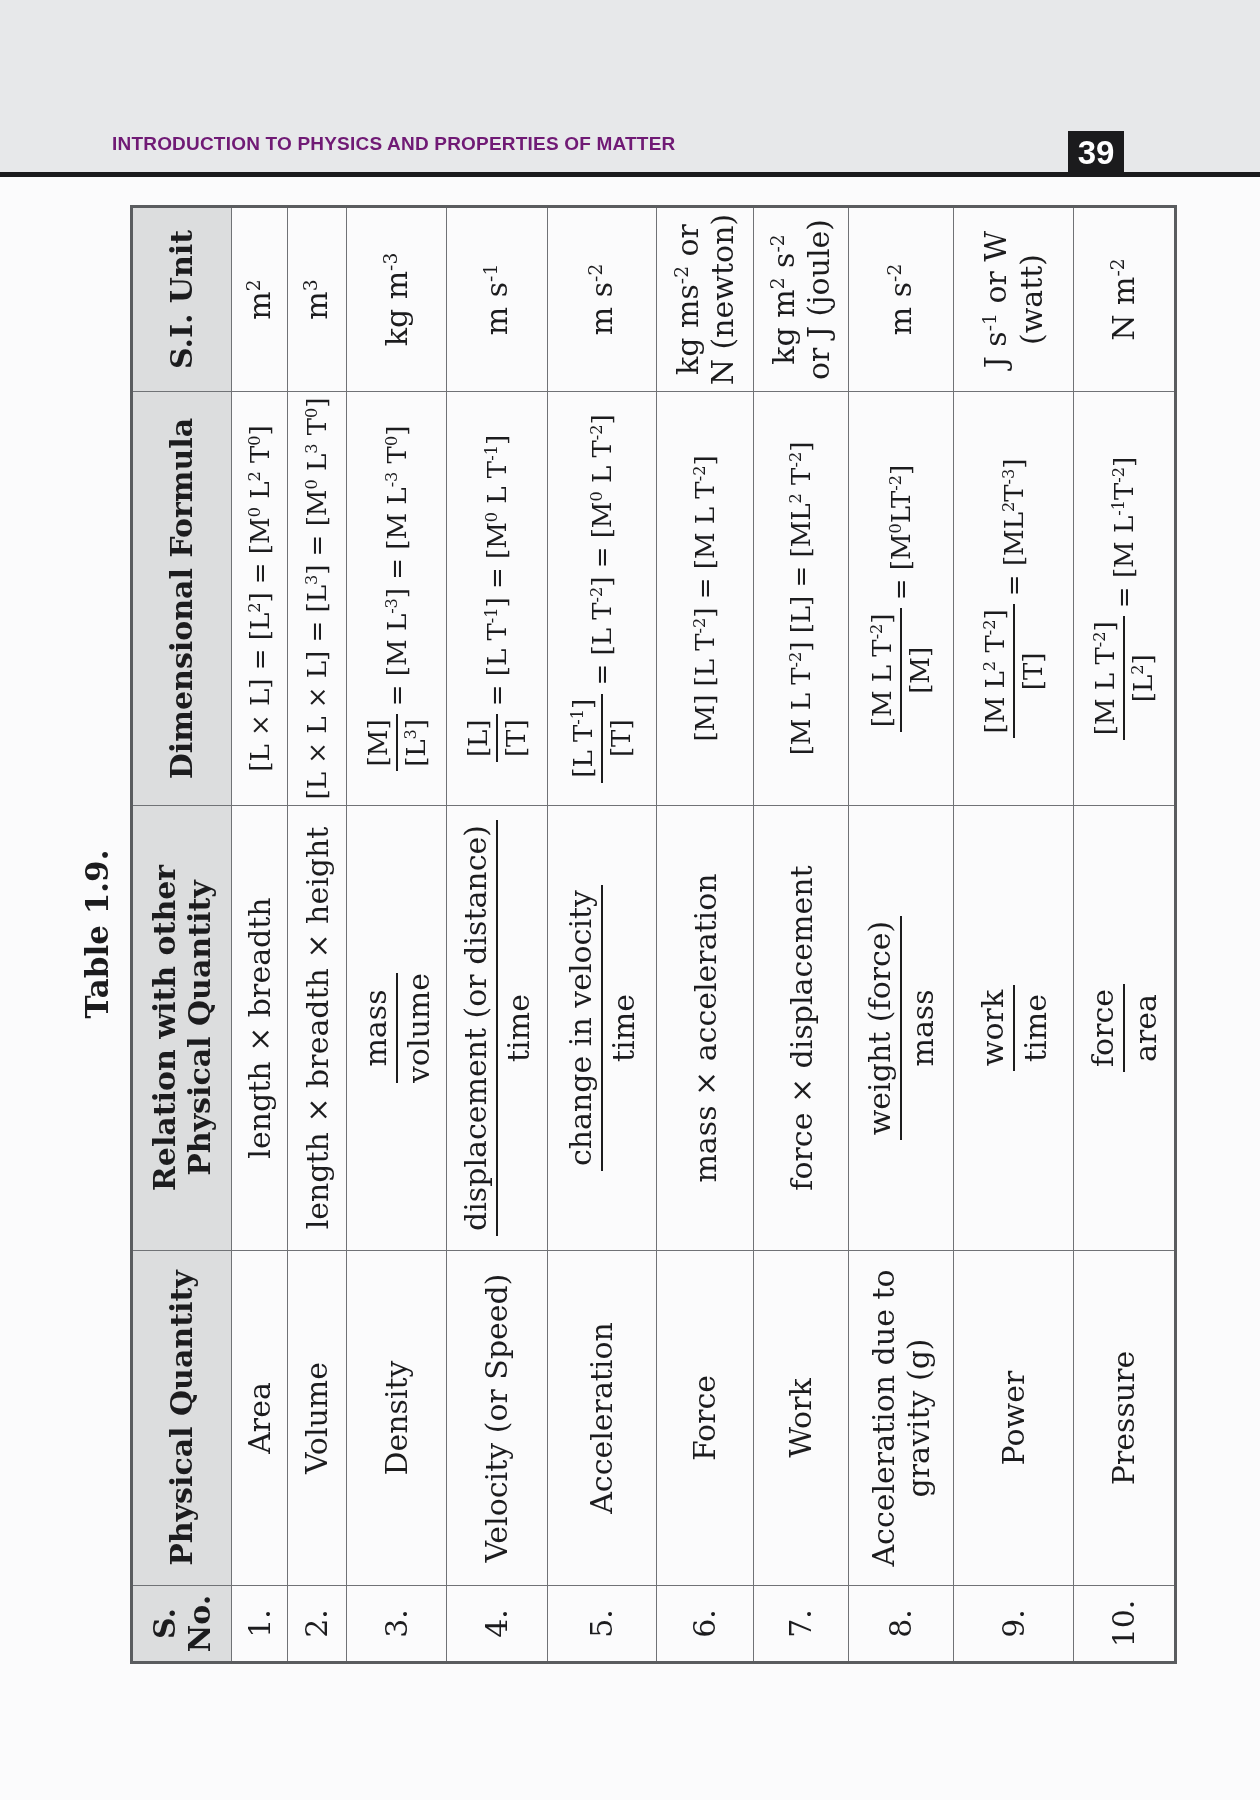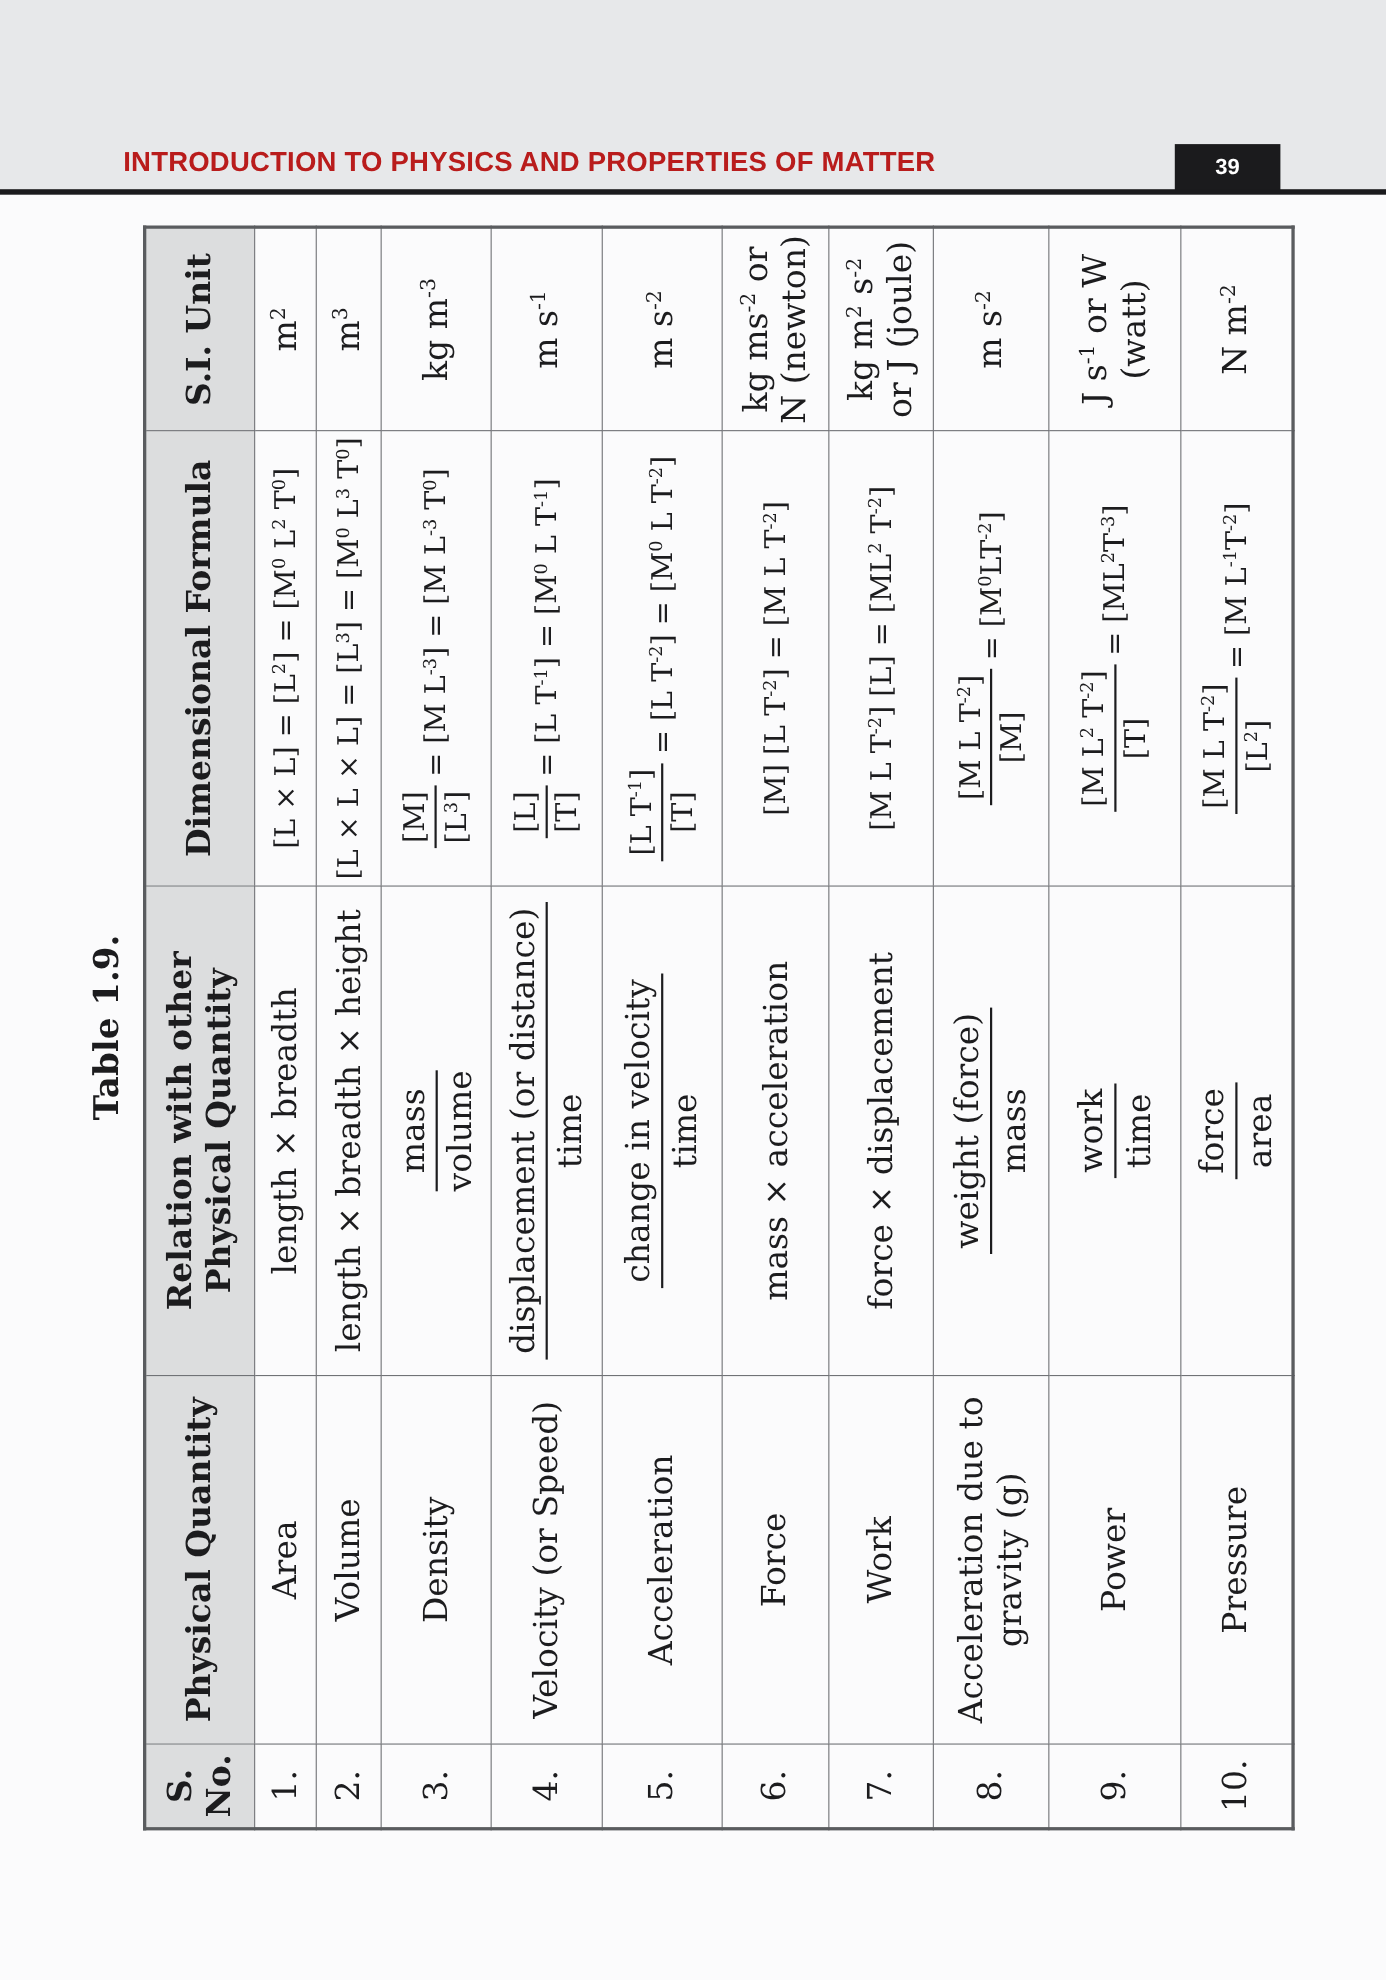--- a/index.html
+++ b/index.html
@@ -13,27 +13,27 @@
     position:absolute;left:0;top:0;width:1260px;height:172px;
     background:var(--band,#e7e8ea);
   }
   .header-rule{
     position:absolute;left:0;top:172px;width:1260px;height:5px;
     background:var(--rule,#1b1b1d);
   }
   .page-title{
     position:absolute;left:112px;top:133px;
     font-family:"Liberation Sans", sans-serif;
-    font-weight:bold;font-size:25px;letter-spacing:.2px;color:#b91c1c;
+    font-weight:bold;font-size:19px;letter-spacing:.2px;color:#701a75;
     white-space:nowrap;
   }
   .page-badge{
-    position:absolute;left:1068px;top:131px;width:96px;height:43px;
+    position:absolute;left:1068px;top:131px;width:56px;height:43px;
     background:var(--rule,#1b1b1d);color:#fff;
-    font-family:"Liberation Sans", sans-serif;font-weight:bold;font-size:20px;
+    font-family:"Liberation Sans", sans-serif;font-weight:bold;font-size:33px;
     display:flex;align-items:center;justify-content:center;
   }
   .table-caption{
     position:absolute;left:74px;top:1032px;width:196px;height:46px;
     transform:rotate(-90deg);transform-origin:0 0;
     display:flex;align-items:center;justify-content:center;
     font-weight:bold;font-size:31px;white-space:nowrap;
   }
   .landscape{
     position:absolute;left:130px;top:1664px;width:1456px;height:1044px;

